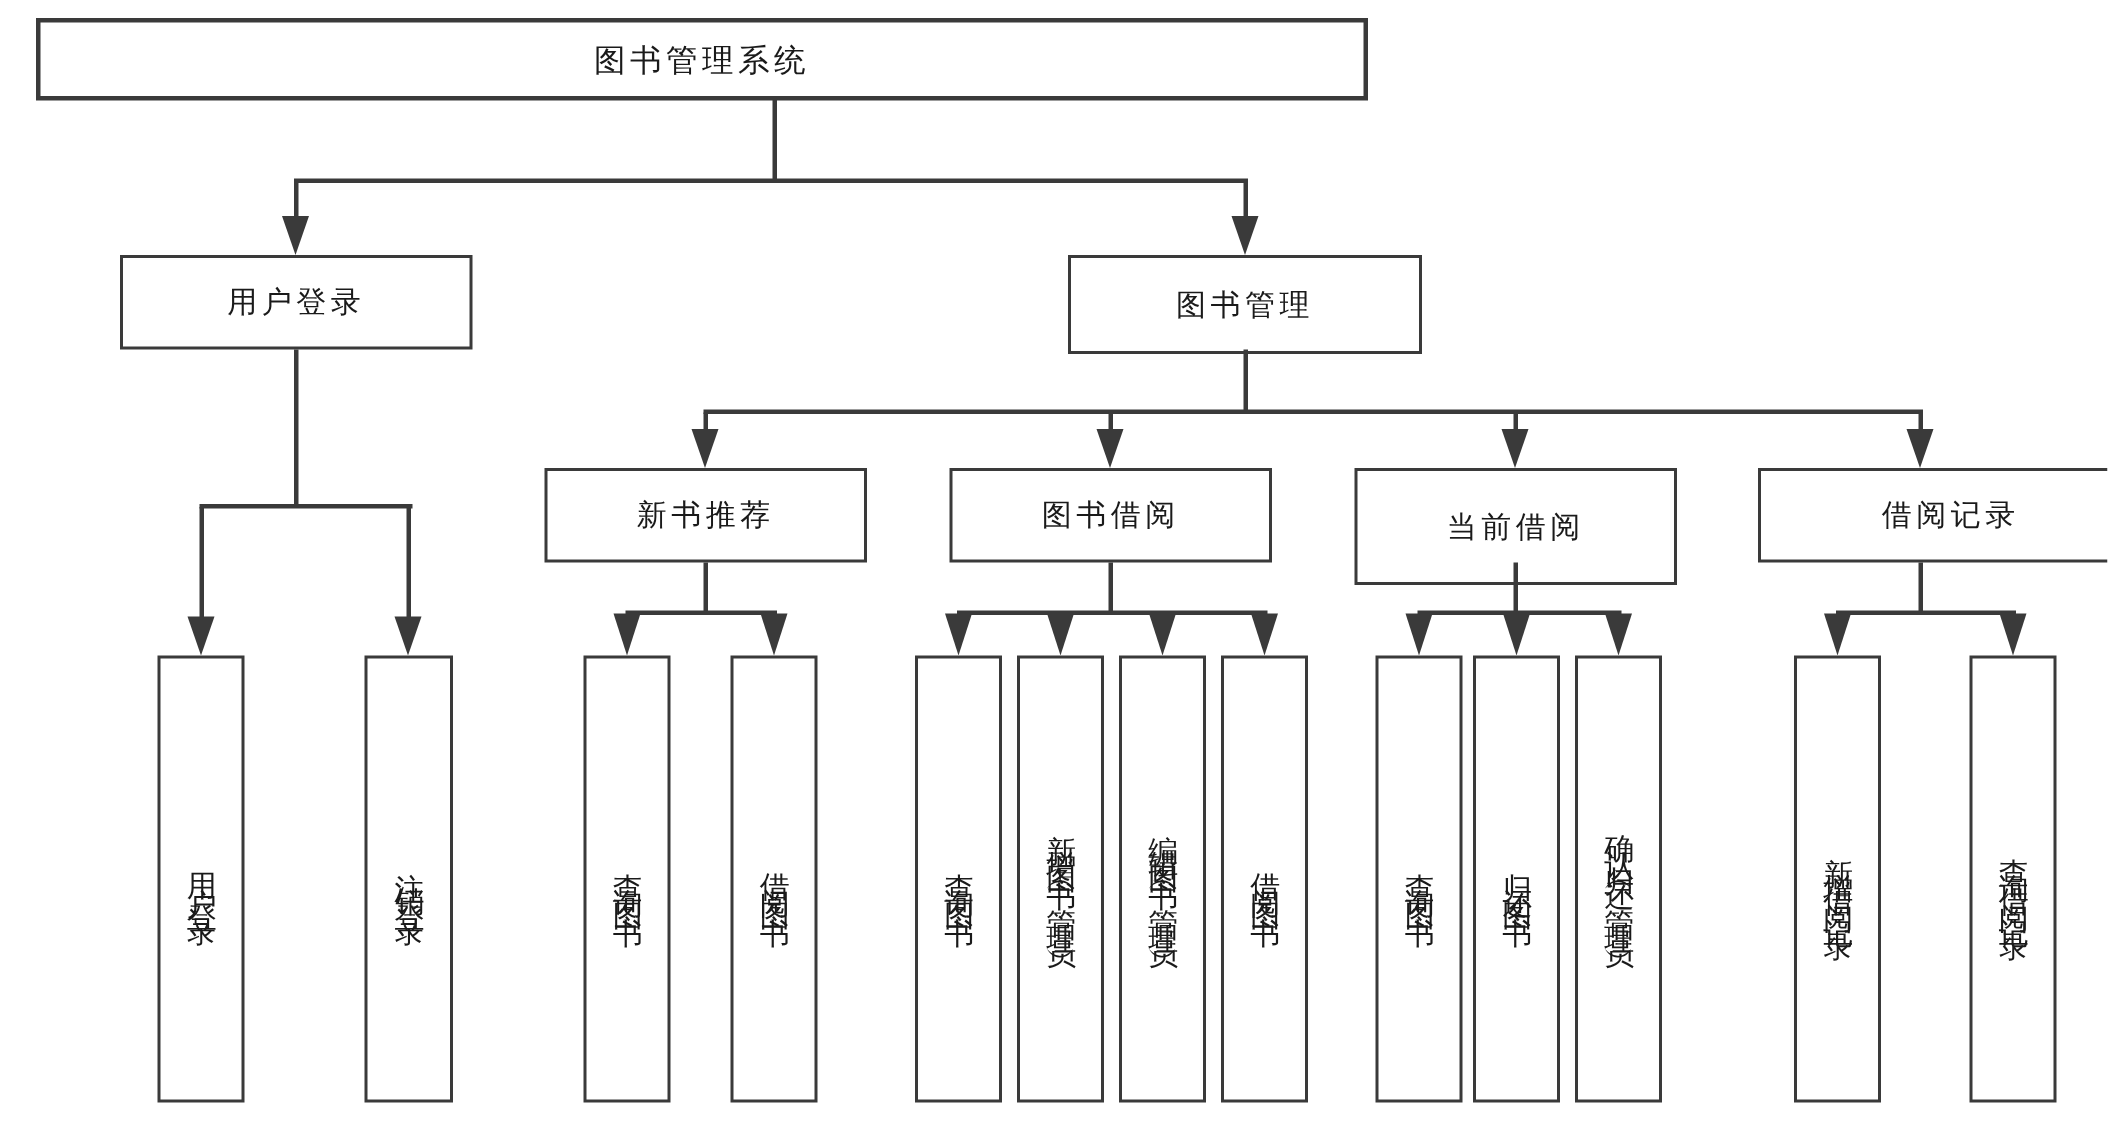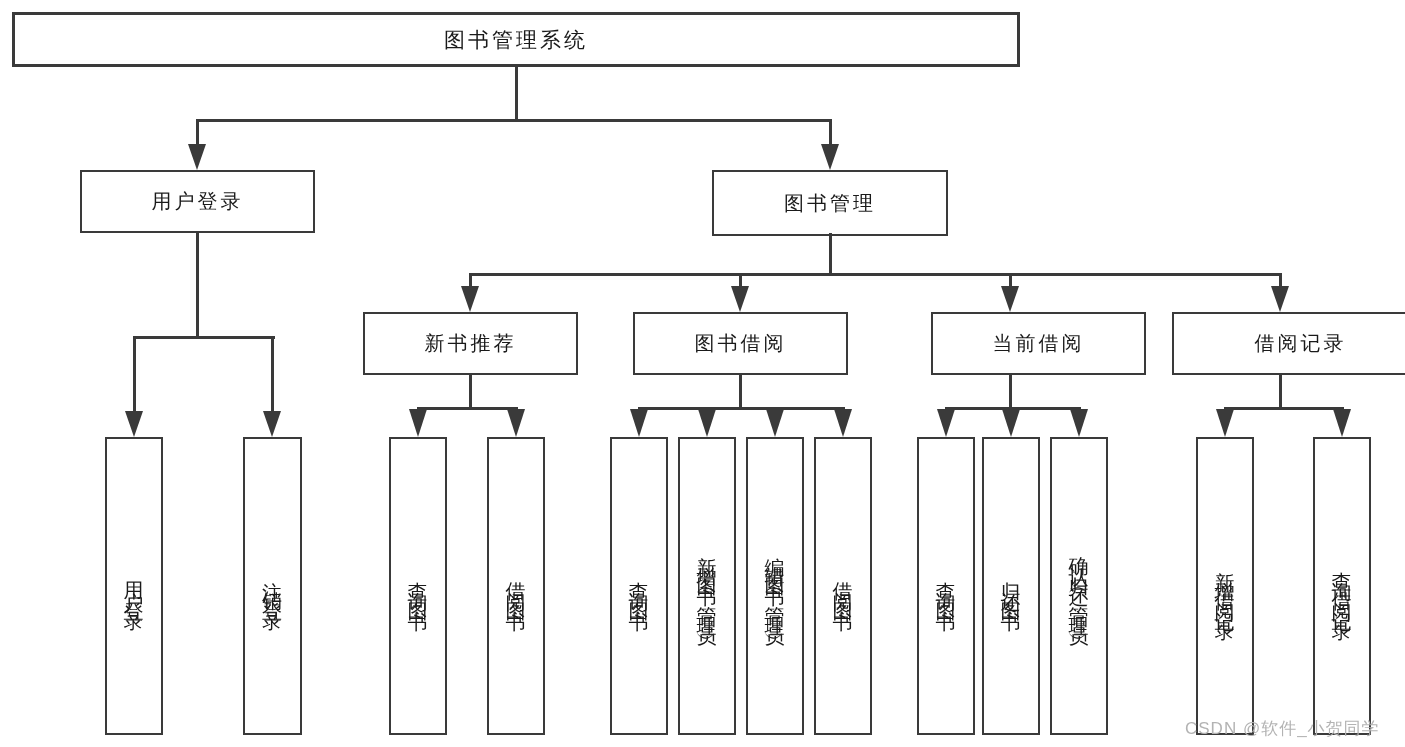--- a/index.html
+++ b/index.html
@@ -31,21 +31,21 @@
   .arrow.long{border-top-width:28px;}
   .watermark{
     position:absolute;font-size:17px;color:#b3b3b3;letter-spacing:1px;white-space:nowrap;
   }
 </style>
 </head>
 <body>
 
 <div class="canvas">
 
-  <div class="box root" style="left:12px;top:12px;width:1008px;height:55px;">图书管理系统</div>
+  <div class="box root" style="left:24px;top:12px;width:888px;height:55px;">图书管理系统</div>
 
   <div class="vline" style="left:515px;top:66px;height:55px;"></div>
   <div class="hline" style="left:196px;top:119px;width:636px;"></div>
   <div class="vline" style="left:196px;top:121px;height:27px;"></div>
   <div class="arrow" style="left:188px;top:144px;"></div>
   <div class="vline" style="left:829px;top:121px;height:27px;"></div>
   <div class="arrow" style="left:821px;top:144px;"></div>
 
   <div class="box" style="left:80px;top:170px;width:235px;height:63px;">用户登录</div>
   <div class="box" style="left:712px;top:170px;width:236px;height:66px;">图书管理</div>
@@ -63,21 +63,21 @@
   <div class="arrow" style="left:461px;top:286px;"></div>
   <div class="vline" style="left:739px;top:275px;height:14px;"></div>
   <div class="arrow" style="left:731px;top:286px;"></div>
   <div class="vline" style="left:1009px;top:275px;height:14px;"></div>
   <div class="arrow" style="left:1001px;top:286px;"></div>
   <div class="vline" style="left:1279px;top:275px;height:14px;"></div>
   <div class="arrow" style="left:1271px;top:286px;"></div>
 
   <div class="box" style="left:363px;top:312px;width:215px;height:63px;">新书推荐</div>
   <div class="box" style="left:633px;top:312px;width:215px;height:63px;">图书借阅</div>
-  <div class="box" style="left:903px;top:312px;width:215px;height:63px;margin-left:28px;">当前借阅</div>
+  <div class="box" style="left:903px;top:312px;width:215px;height:78px;">当前借阅</div>
   <div class="box" style="left:1172px;top:312px;width:257px;height:63px;">借阅记录</div>
 
   <div class="vline" style="left:469px;top:375px;height:33px;"></div>
   <div class="hline" style="left:417px;top:407px;width:101px;"></div>
   <div class="arrow long" style="left:409px;top:409px;"></div>
   <div class="arrow long" style="left:507px;top:409px;"></div>
 
   <div class="vline" style="left:739px;top:375px;height:33px;"></div>
   <div class="hline" style="left:638px;top:407px;width:207px;"></div>
   <div class="arrow long" style="left:630px;top:409px;"></div>
@@ -133,15 +133,14 @@
     <div class="vtext">确认归还（管理员）</div>
   </div>
 
   <div class="vbox" style="left:1196px;top:437px;width:58px;height:298px;">
     <div class="vtext">新增借阅记录</div>
   </div>
   <div class="vbox" style="left:1313px;top:437px;width:58px;height:298px;">
     <div class="vtext">查询借阅记录</div>
   </div>
 
-  <div class="watermark" style="left:1185px;top:717px;">CSDN @软件_小贺同学</div>
 
 </div>
 
 </body></html>

